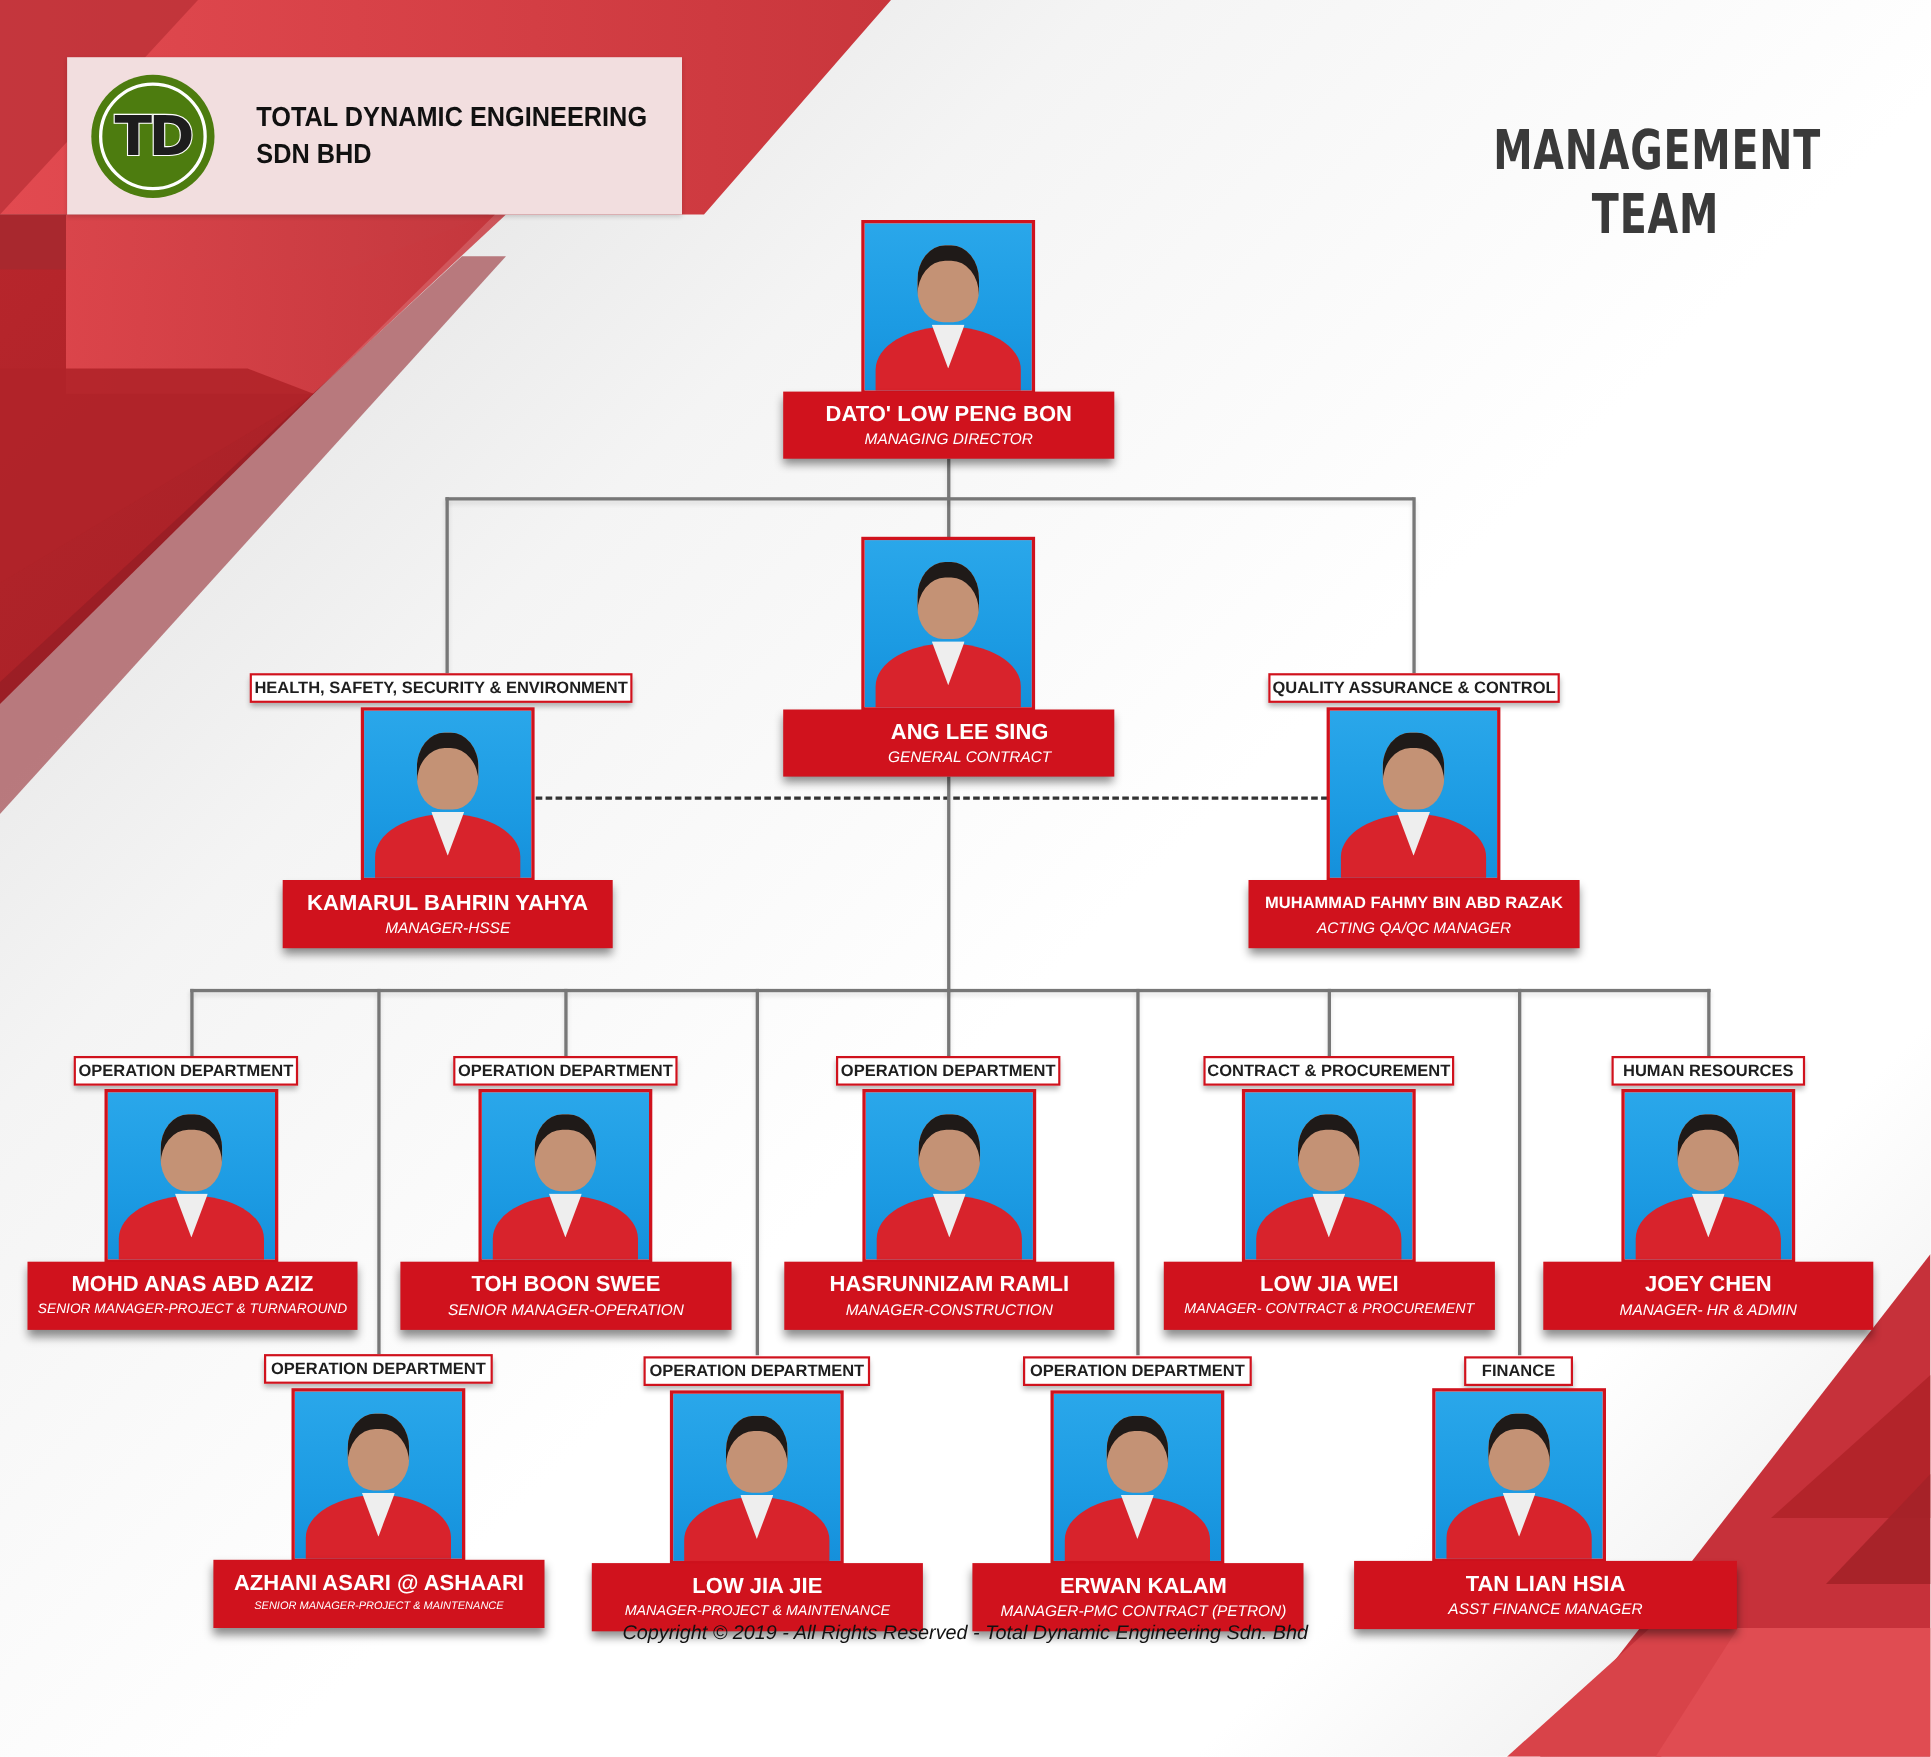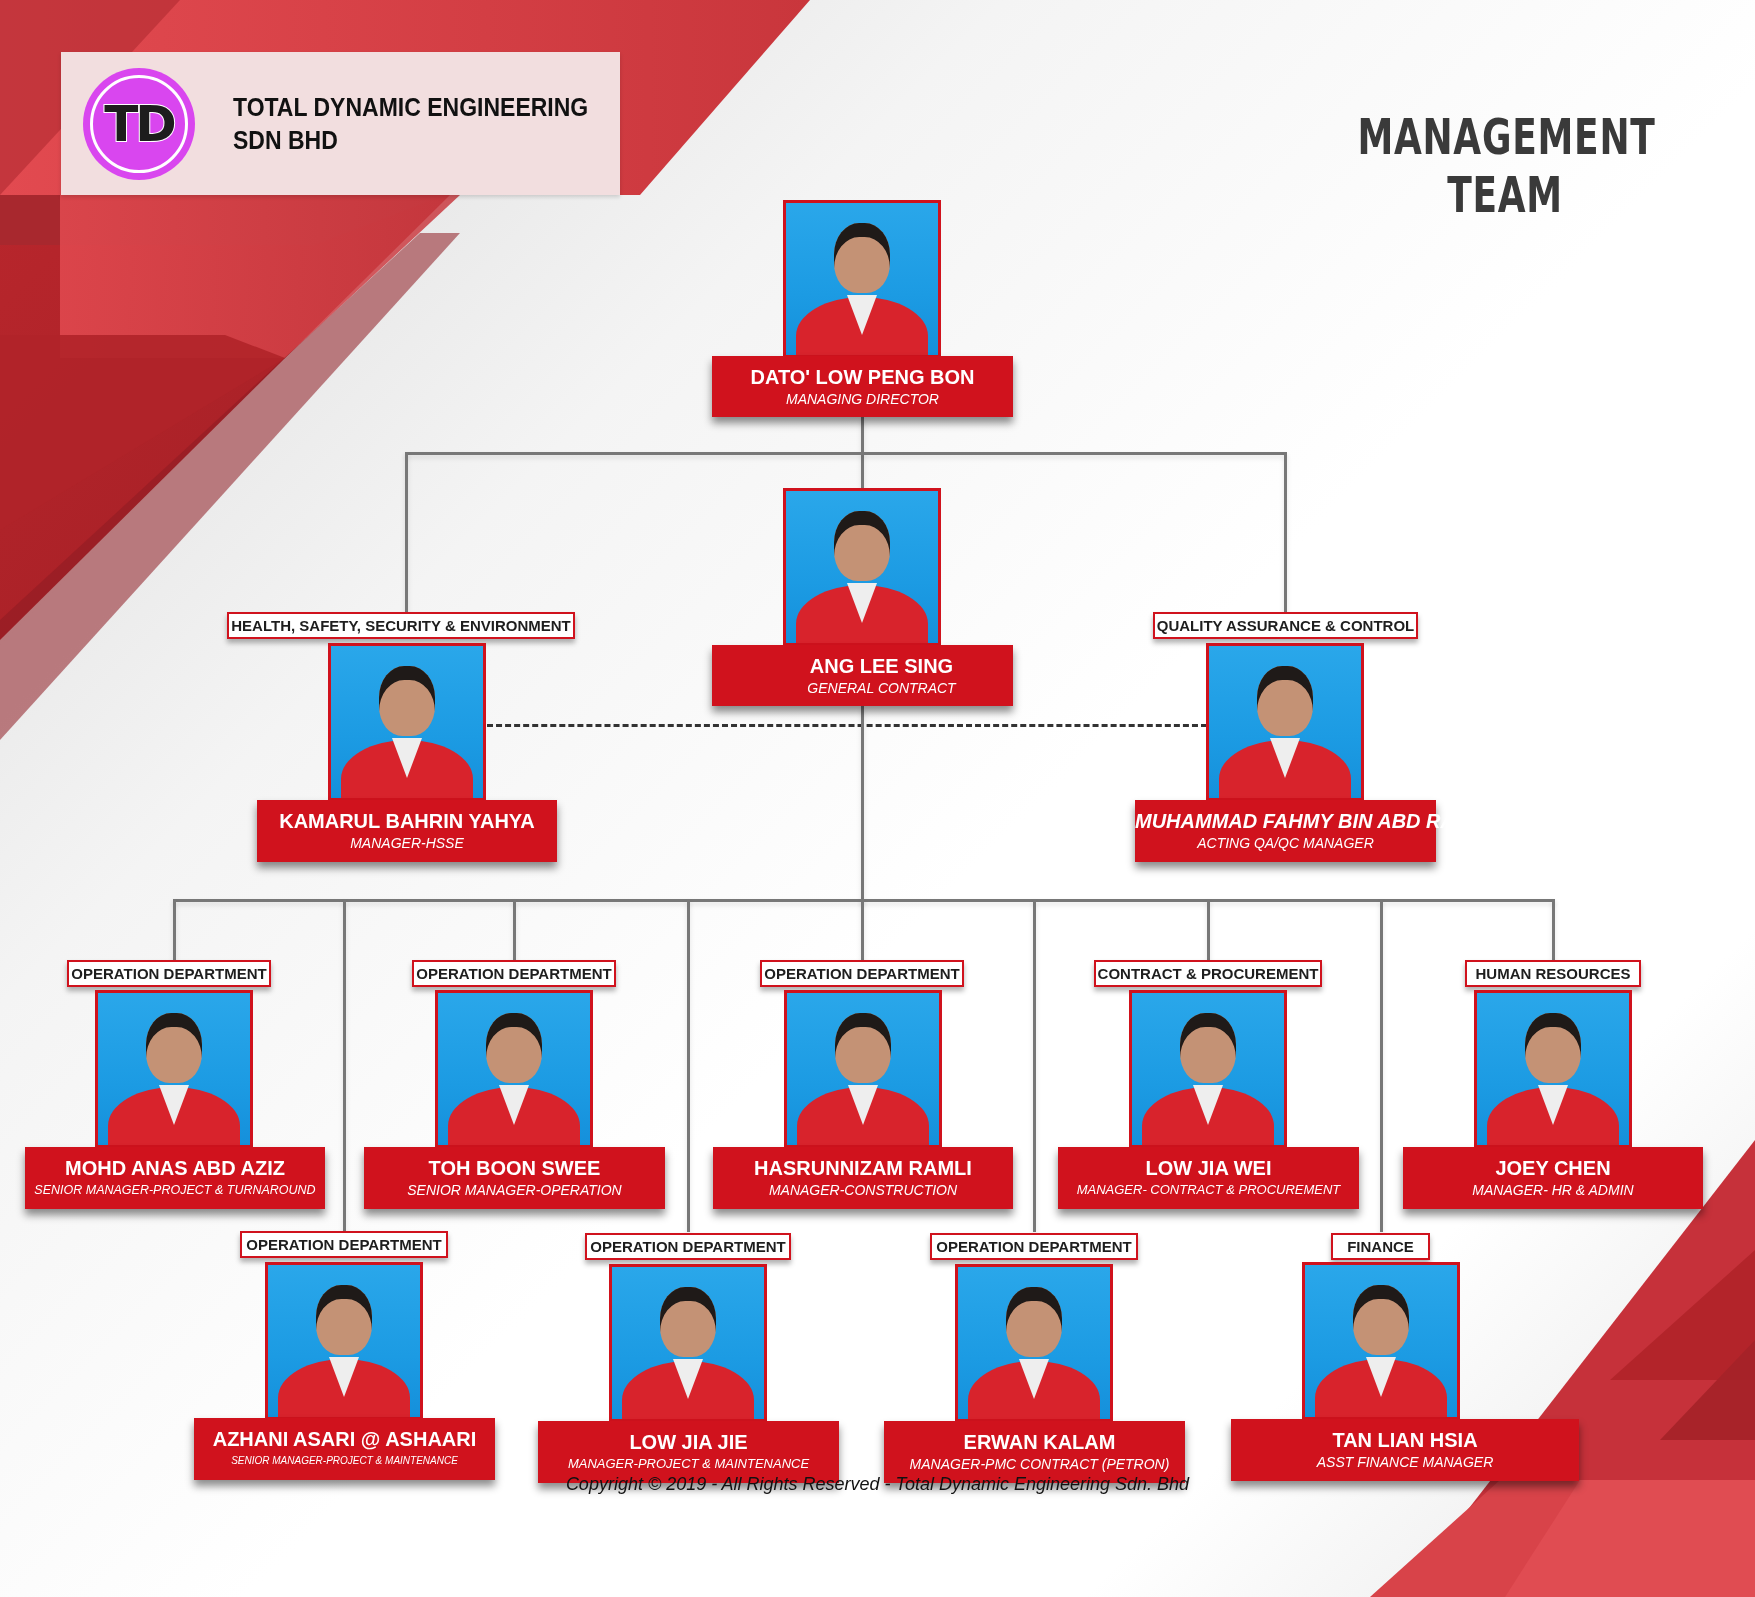--- a/index.html
+++ b/index.html
@@ -11,21 +11,21 @@
   }
   .bg { position: absolute; inset: 0; pointer-events: none; }
 
   .logo-panel {
     position: absolute; left: 61px; top: 52px; width: 559px; height: 143px;
     background: #f2dedf; display: flex; align-items: center;
     box-shadow: 0 2px 4px rgba(0,0,0,0.15);
   }
   .logo-mark {
     width: 112px; height: 112px; margin-left: 22px; border-radius: 50%;
-    background: #d946ef; position: relative; display: flex; align-items: center; justify-content: center;
+    background: #4d7c0f; position: relative; display: flex; align-items: center; justify-content: center;
   }
   .logo-mark::before {
     content: ""; position: absolute; inset: 7px; border: 3px solid #ffffff; border-radius: 50%;
   }
   .logo-mark span {
     position: relative; font-family: "DejaVu Sans", sans-serif; font-weight: bold; font-size: 50px;
     color: #1d1d1d; letter-spacing: -3px;
     -webkit-text-stroke: 2px #ffffff; paint-order: stroke fill;
   }
   .company-name {
@@ -66,21 +66,21 @@
     position: absolute; left: 50%; bottom: 20px; width: 30px; height: 40px; margin-left: -15px;
     background: #eeeeee; clip-path: polygon(0 0, 100% 0, 50% 100%);
   }
   .label {
     position: absolute; background: #d0121d; color: #ffffff; text-align: center;
     display: flex; flex-direction: column; justify-content: center;
     box-shadow: 0 6px 8px rgba(0,0,0,0.45);
   }
   .label .nm { font-family: "Liberation Sans", sans-serif; font-weight: bold; font-size: 20px; line-height: 24px; white-space: nowrap; }
   .label .rl { font-family: "Liberation Sans", sans-serif; font-style: italic; font-size: 14px; line-height: 20px; white-space: nowrap; }
-  .label.wide .nm { font-size: 20px; font-style: italic; }
+  .label.wide .nm { font-size: 15px; }
 
   .footer {
     position: absolute; left: 0; right: 0; top: 1474px; text-align: center;
     font-family: "Liberation Sans", sans-serif; font-style: italic; font-size: 18px; color: #111111;
   }
 </style>
 </head>
 <body>
 
 <svg class="bg" width="1755" height="1597" viewBox="0 0 1755 1597">

